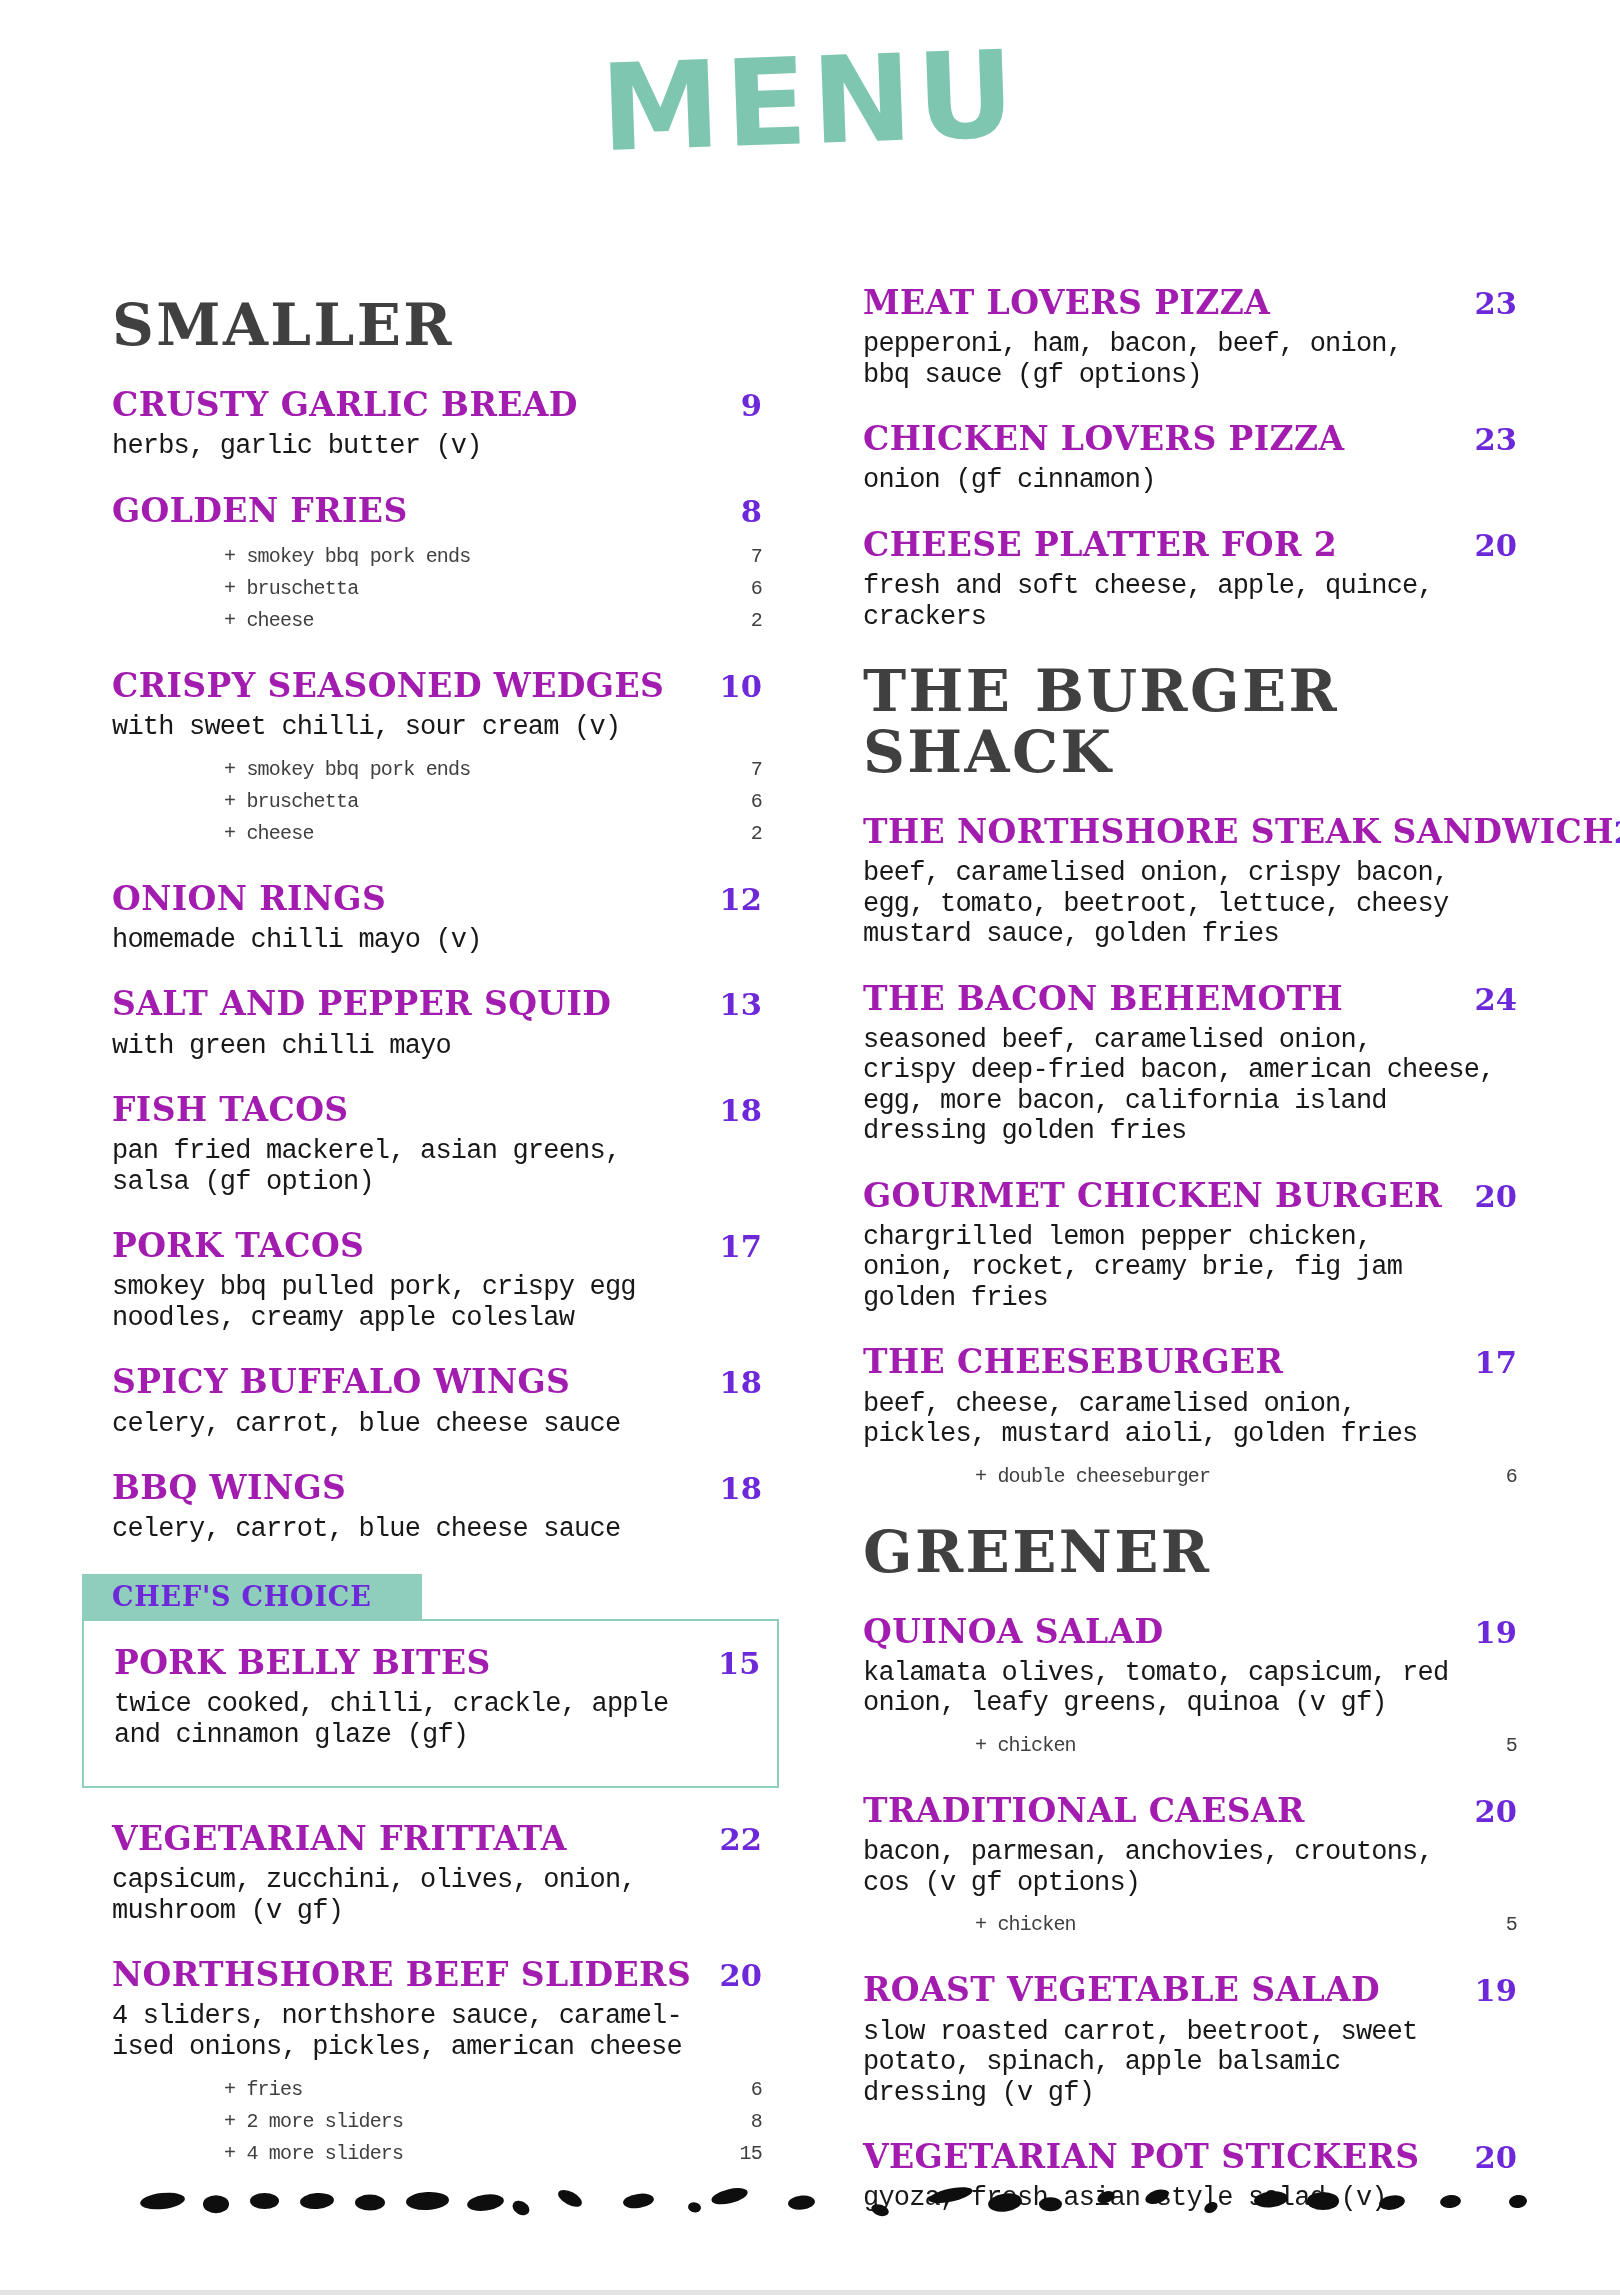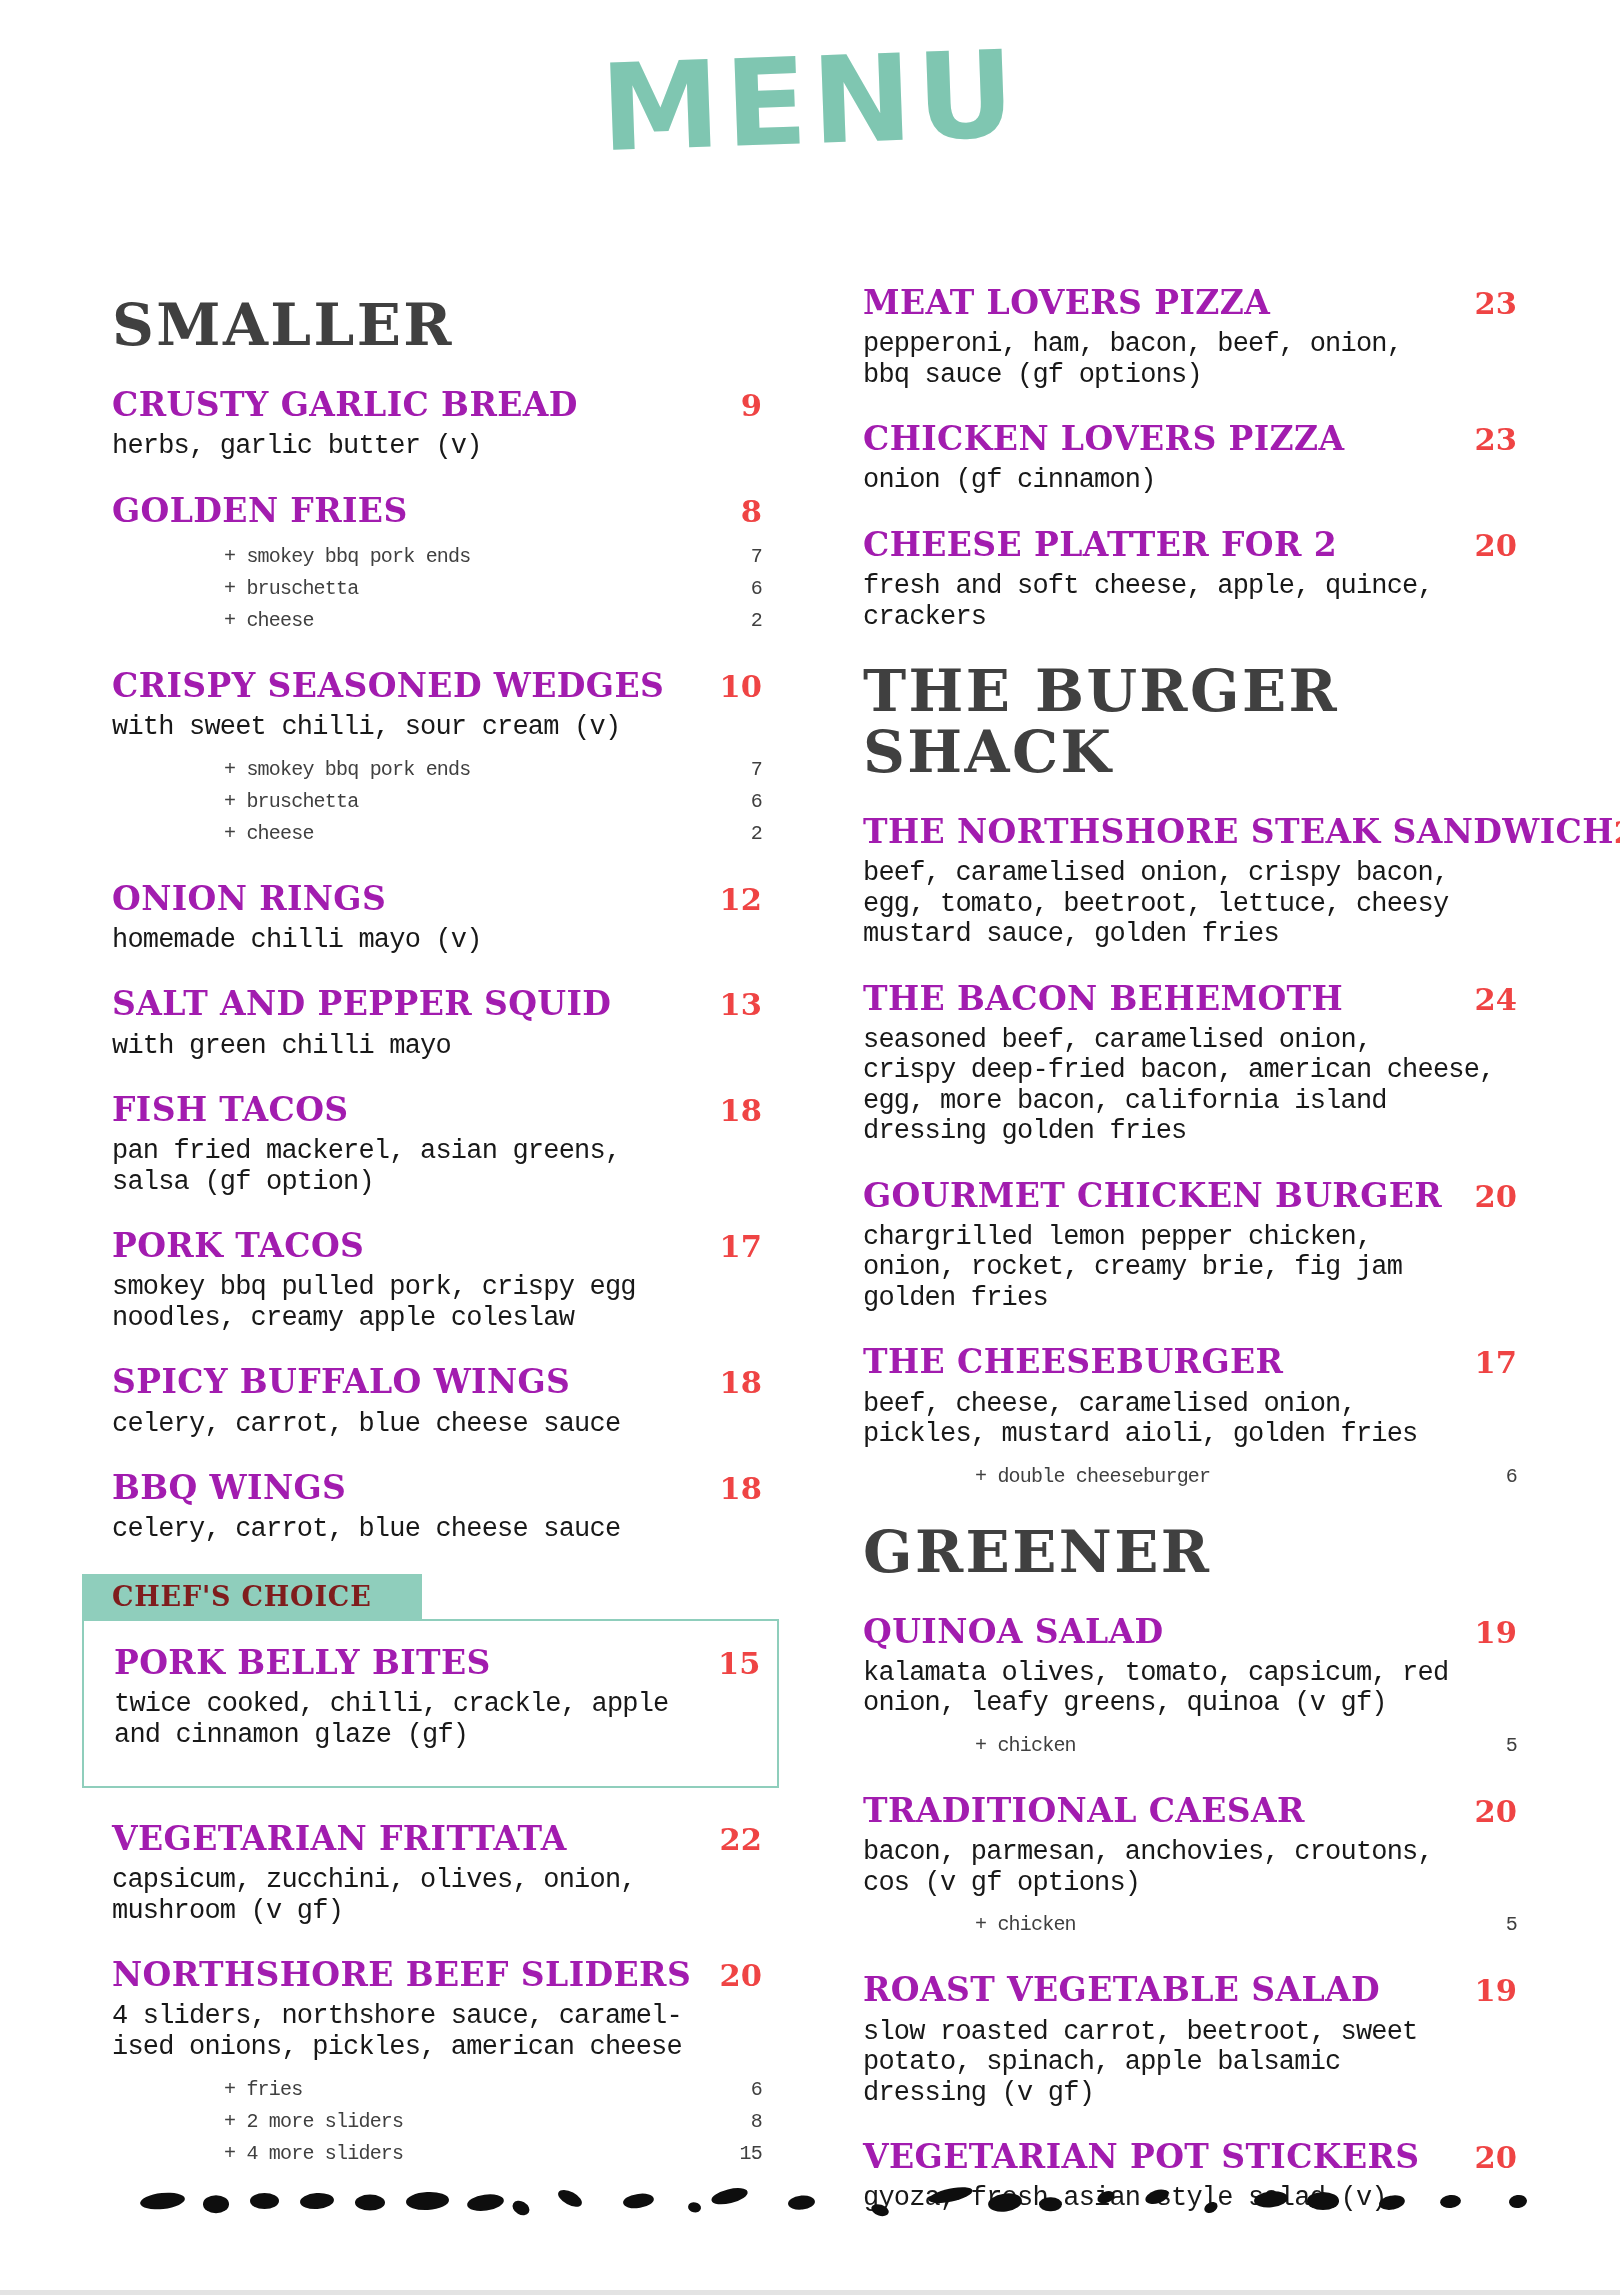--- a/index.html
+++ b/index.html
@@ -15,29 +15,29 @@
   #col-right{top:283px;left:863px;width:654px;}
 
   .section-header{font-family:"DejaVu Serif", serif;font-weight:bold;font-size:58px;line-height:1.05;
     letter-spacing:2.4px;color:#404040;margin:0 0 29px 0;}
   .section-header.mid{margin-top:11.2px;}
 
   .item{margin-bottom:29px;}
   .trow{display:flex;justify-content:space-between;align-items:baseline;margin-bottom:7.2px;}
   .iname{font-family:"DejaVu Serif", serif;font-weight:bold;font-size:33px;letter-spacing:0.4px;
     white-space:nowrap;color:#a21caf;}
-  .iprice{font-family:"DejaVu Serif", serif;font-weight:bold;font-size:30.5px;color:#ef4444;}
+  .iprice{font-family:"DejaVu Serif", serif;font-weight:bold;font-size:30.5px;color:#6d28d9;}
   .desc{font-size:27px;line-height:30.5px;letter-spacing:-0.8px;color:#181818;}
   .addons{margin-top:11.2px;}
   .addon{display:flex;justify-content:space-between;align-items:baseline;padding-left:112px;
     font-size:20px;line-height:32px;letter-spacing:-0.8px;color:#404040;}
 
   .chef-tab{display:inline-block;background:var(--tab,#8fcebc);height:45px;line-height:45px;
     margin-left:-30.5px;padding:0 50px 0 30.5px;font-family:"DejaVu Serif", serif;font-weight:bold;
-    font-size:27px;letter-spacing:0.8px;color:#7f1d1d;}
+    font-size:27px;letter-spacing:0.8px;color:#6d28d9;}
   .chef-box{border:2.4px solid var(--tab,#8fcebc);margin-left:-30.5px;width:calc(100% + 47px);
     box-sizing:border-box;padding:22.5px 16px 24px 30.5px;margin-bottom:30.5px;background:#fff;}
   .chef-box .item{margin-bottom:12px;}
 
   #dashes{position:absolute;top:2185px;left:140px;width:1364px;height:32px;display:flex;
     align-items:center;}
   #dashes i{display:block;background:#0e0e0e;border-radius:50%;flex:none;}
 
   .page-edge{position:absolute;left:0;right:0;bottom:0;height:4.8px;background:#cccccc;opacity:0.55;}
 </style>

